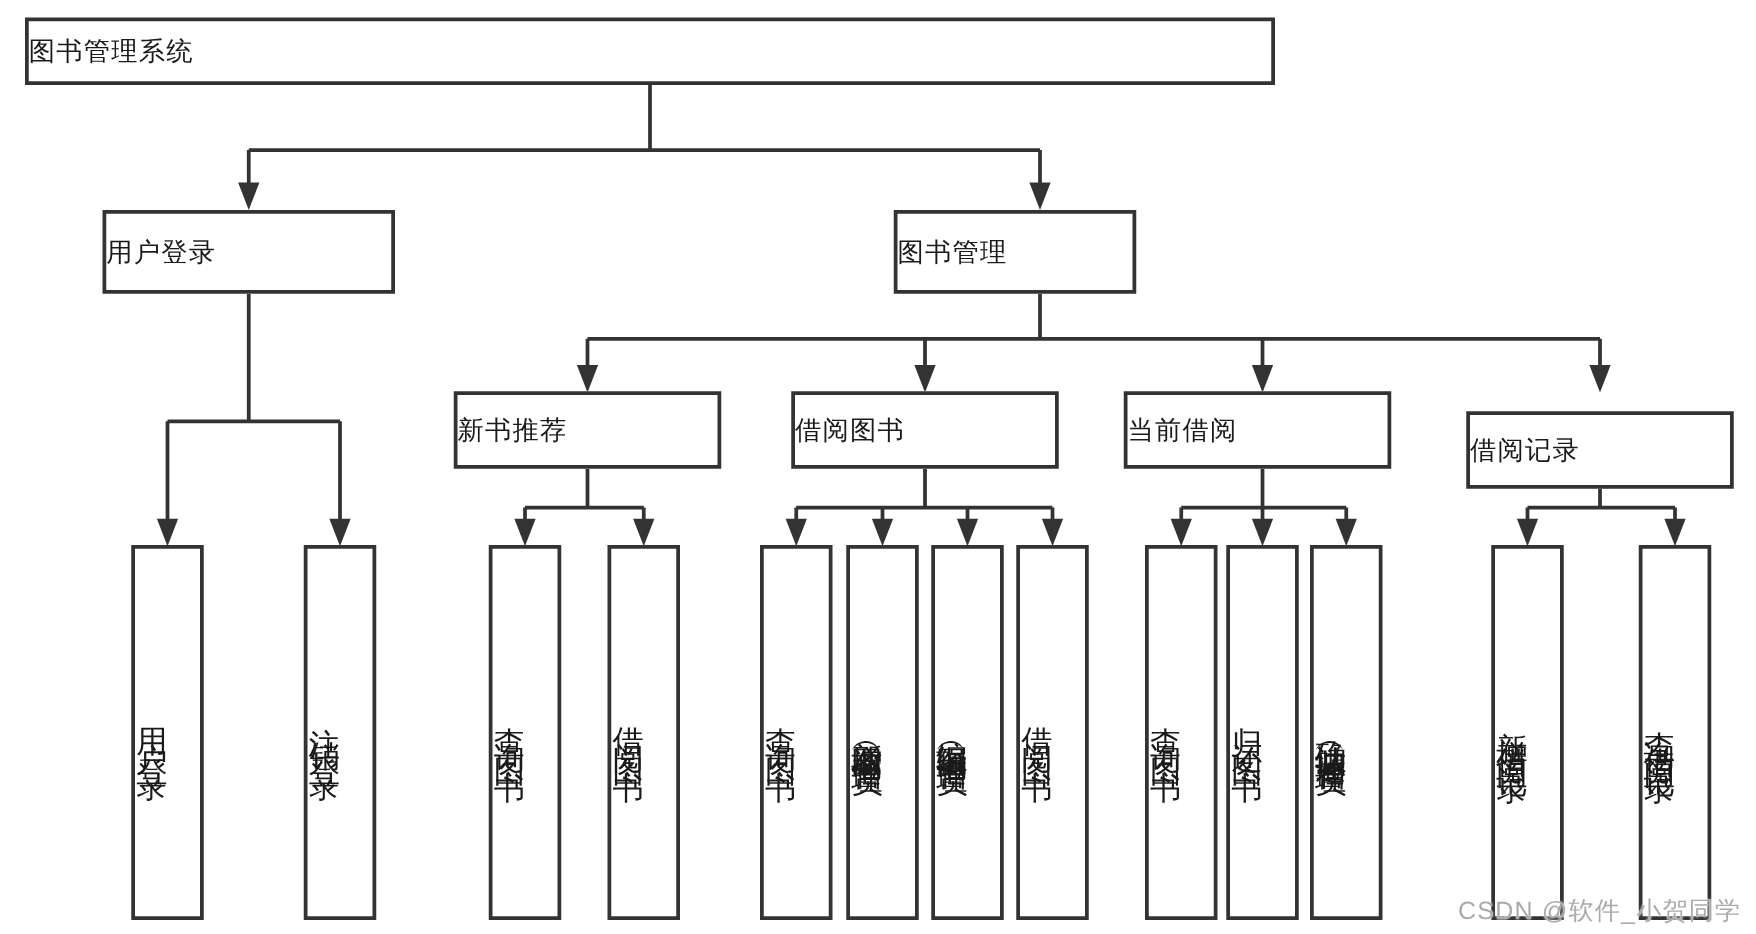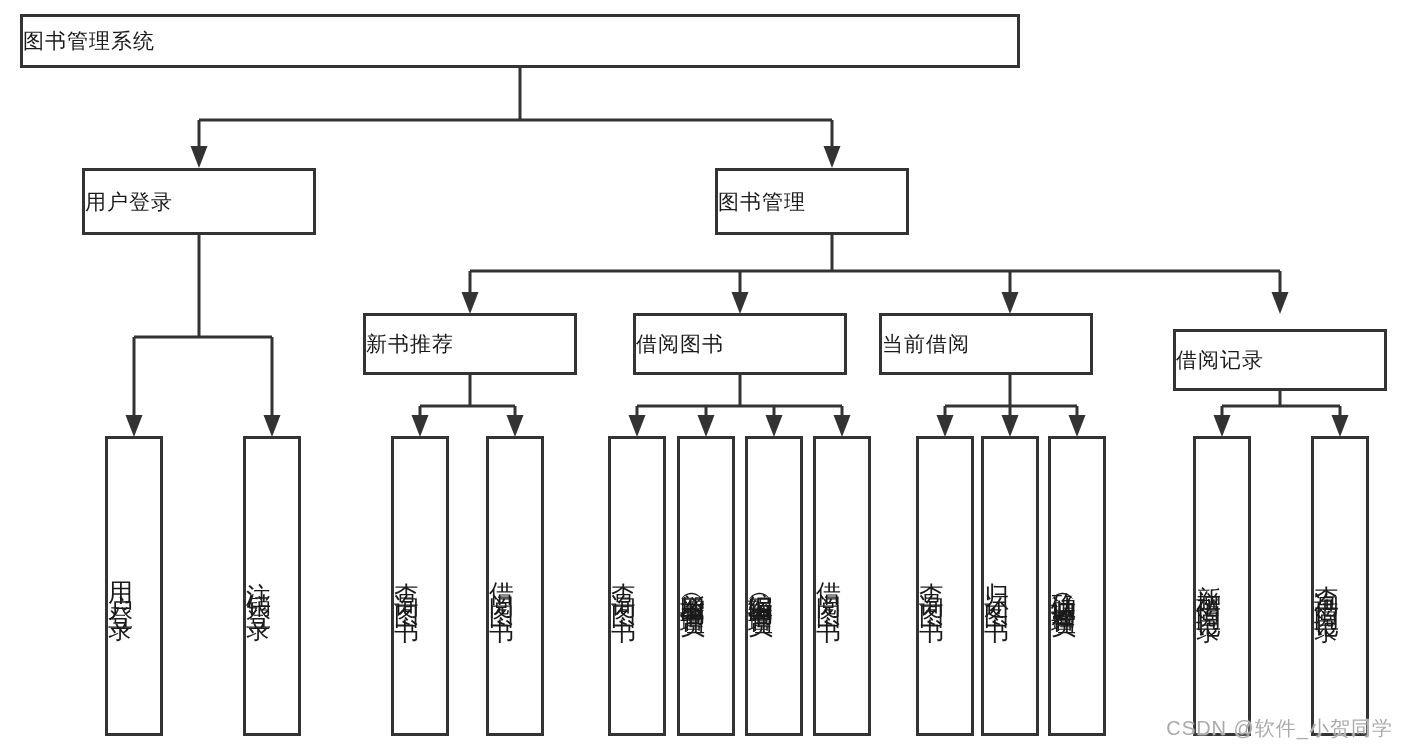--- a/index.html
+++ b/index.html
@@ -32,21 +32,21 @@
     letter-spacing: 1px;
     color: #1a1a1a;
     white-space: nowrap;
   }
   .root-box   { left: 20px;  top: 14px;  width: 1000px; height: 54px; }
   .l2-user    { left: 82px;  top: 168px; width: 234px;  height: 67px; }
   .l2-mgmt    { left: 715px; top: 168px; width: 194px;  height: 67px; }
   .l3 { top: 313px; width: 214px; height: 62px; }
   .l3-0 { left: 363px; }
   .l3-1 { left: 633px; }
-  .l3-2 { left: 879px; }
+  .l3-2 { left: 899px; }
   .l3-3 { left: 1173px; margin-top: 16px; }
   .leaf { top: 436px; width: 58px; height: 300px; }
   .vtext {
     writing-mode: vertical-rl;
     text-orientation: mixed;
     font-size: 25px;
     line-height: 1;
     color: #1a1a1a;
     white-space: nowrap;
   }

